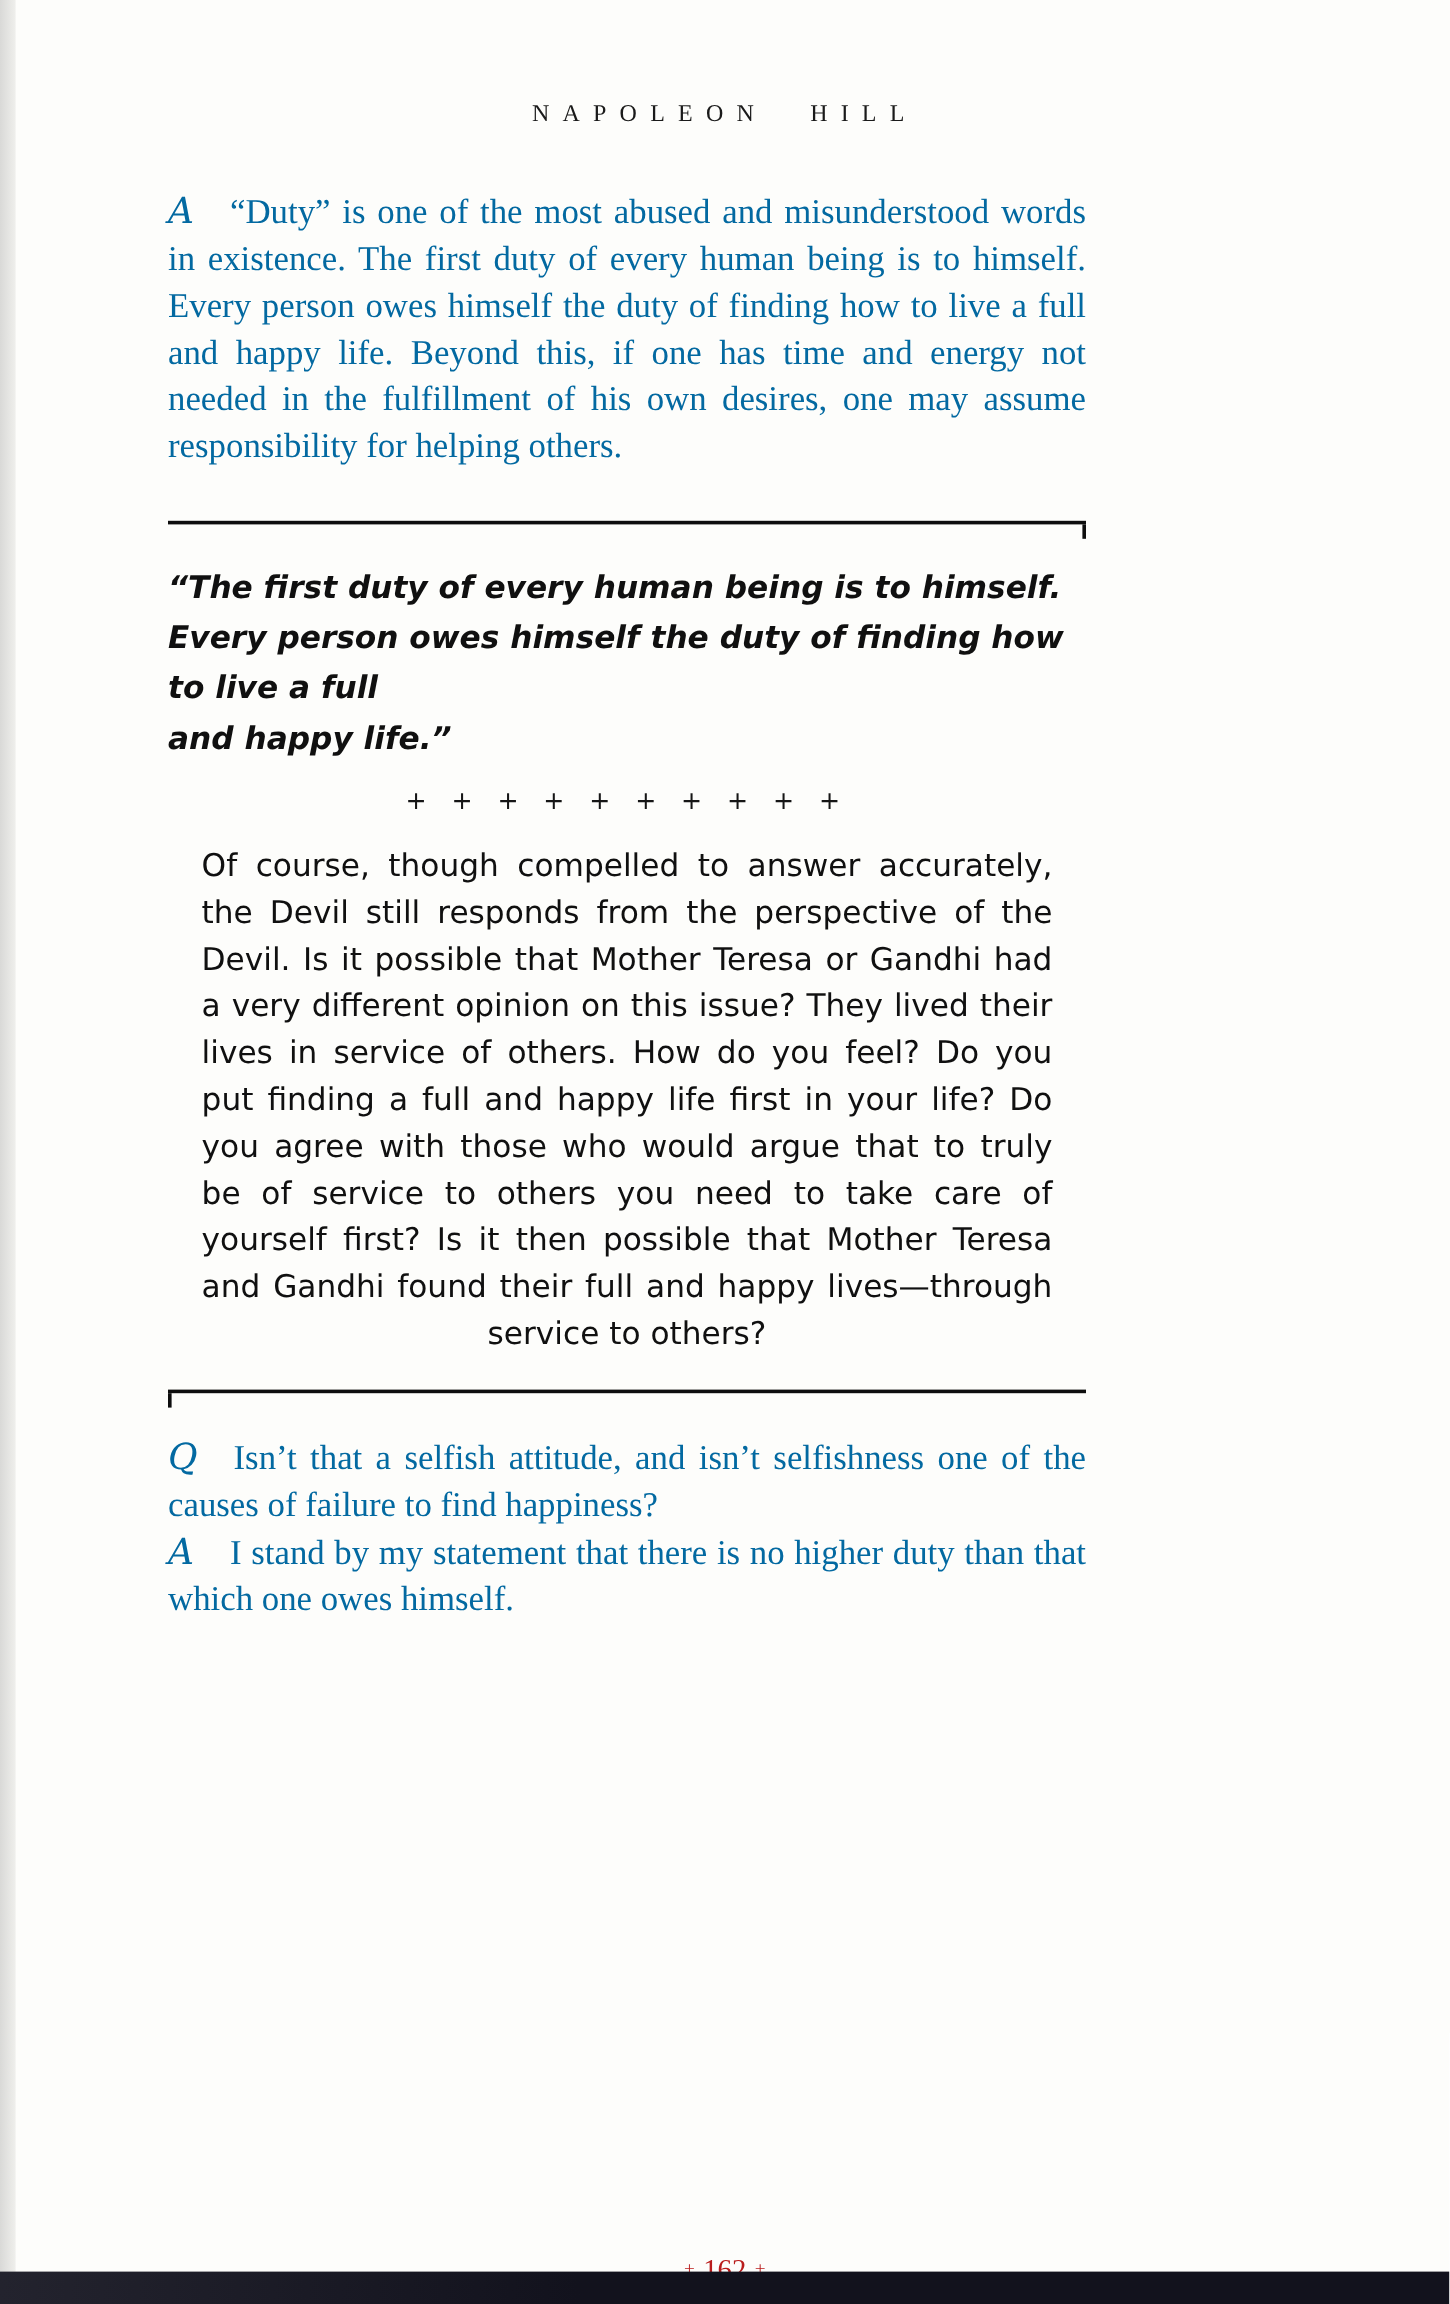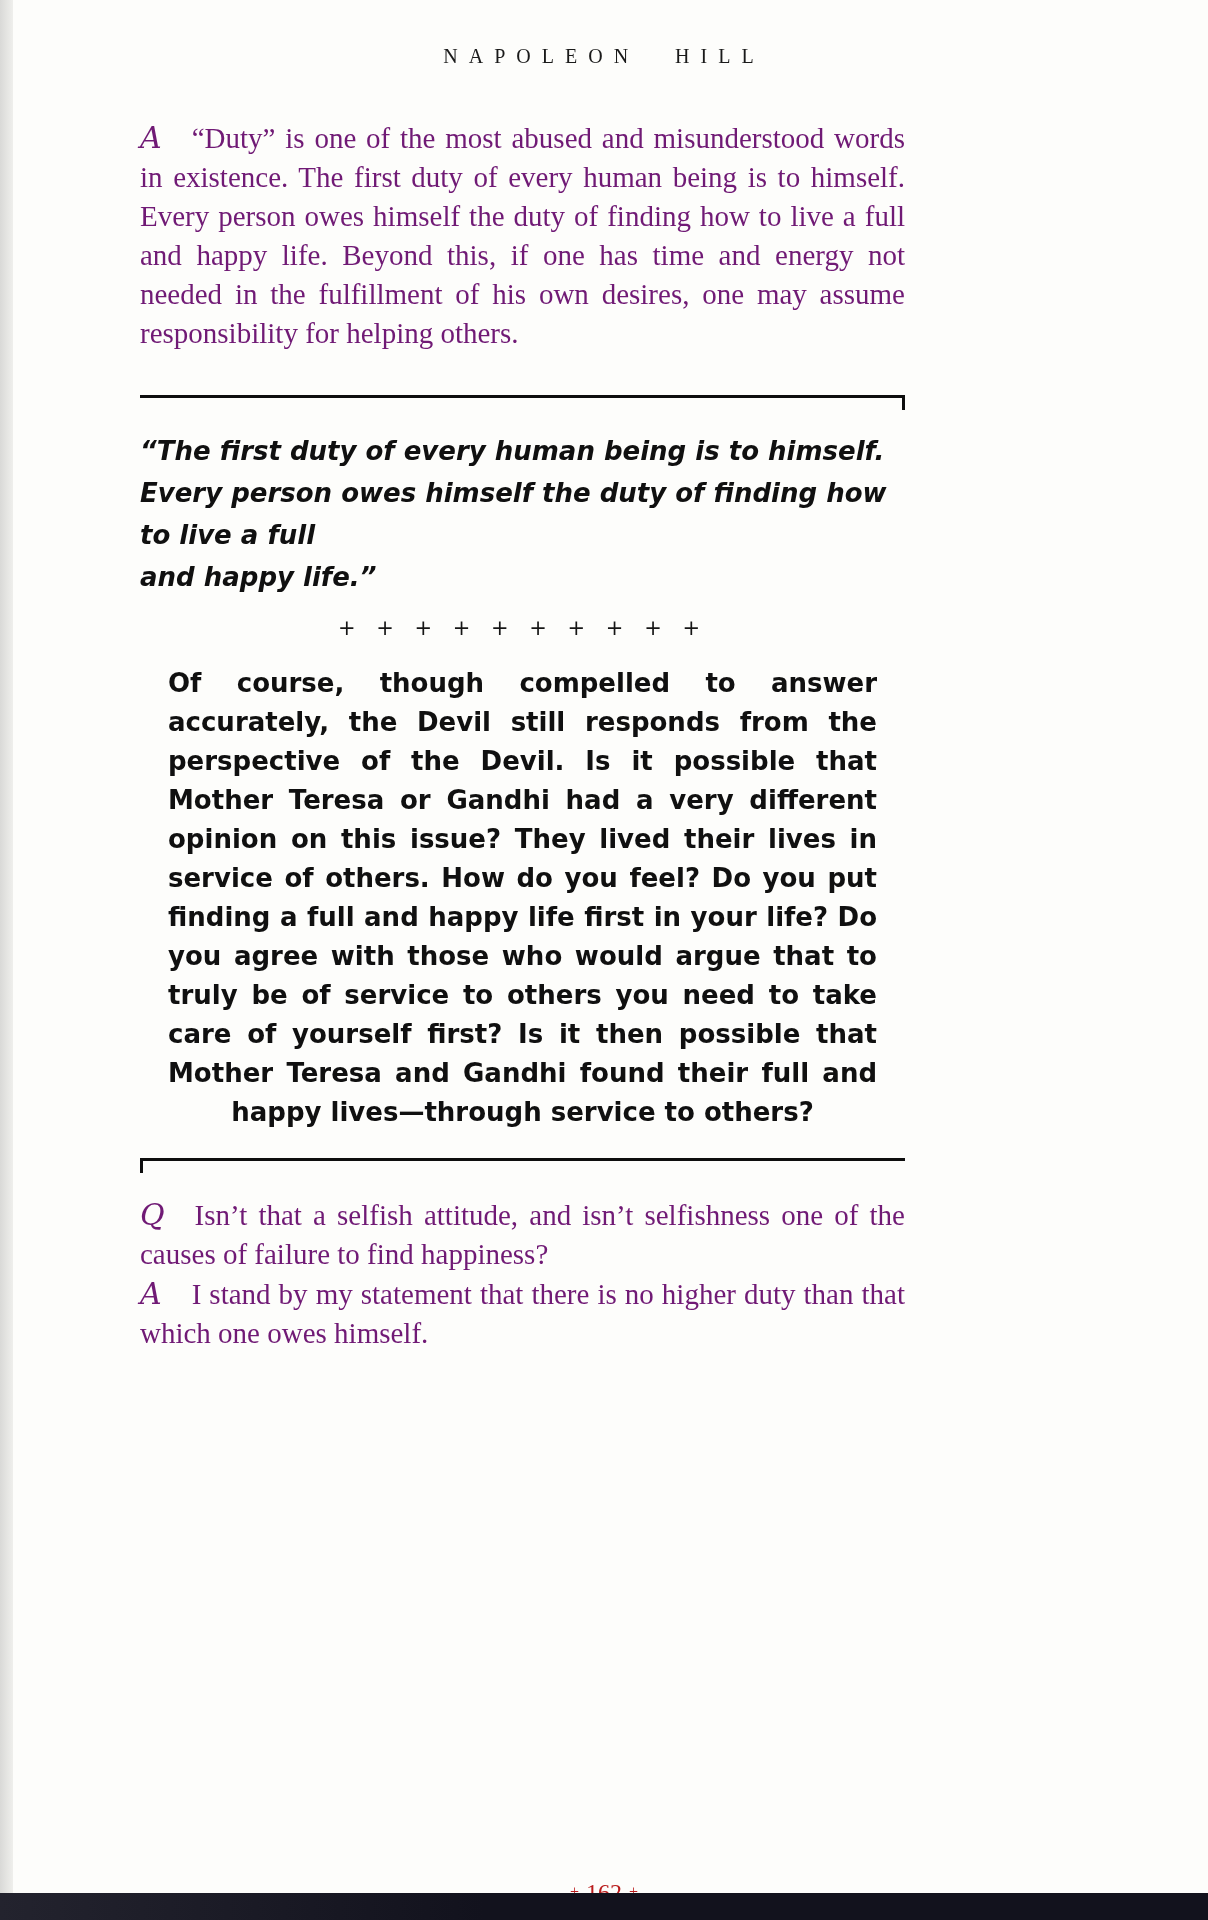--- a/index.html
+++ b/index.html
@@ -23,37 +23,37 @@
     width: 13px; height: 100%;
     background: linear-gradient(to right, #d9d9d7, #efefec);
   }
   .scan-edge-bottom {
     position: absolute;
     left: 0; bottom: 0;
     width: 100%; height: 27px;
     background: linear-gradient(to right, #23232e, #12121d 40%);
   }
   .running-head {
-    padding-top: 45px;
+    padding-top: 84px;
     text-align: center;
     font-size: 20px;
     letter-spacing: 11px;
     word-spacing: 20px;
     color: #1a1a1a;
   }
   .content {
     width: 765px;
     margin-left: 140px;
   }
   .body-para {
     margin: 0;
     font-size: 29px;
     line-height: 39px;
     text-align: justify;
-    color: #701a75;
+    color: #0369a1;
   }
   .qa-label {
     font-family: "DejaVu Serif", serif;
     font-style: italic;
     font-size: 30px;
     margin-right: 30px;
   }
   .answer-1 { margin-top: 50px; }
   .quote-box { margin-top: 42px; }
   .rule {
@@ -90,21 +90,21 @@
     margin-top: 18px;
     text-align: center;
     font-family: "DejaVu Sans", sans-serif;
     font-size: 21px;
     letter-spacing: 7px;
     color: #151515;
   }
   .commentary {
     margin: 24px 28px 0 28px;
     font-family: "DejaVu Sans", sans-serif;
-    font-weight: 700;
+    font-weight: 400;
     font-size: 26px;
     line-height: 39px;
     text-align: justify;
     text-align-last: center;
     color: #101010;
   }
   .question-1 { margin-top: 34px; }
   .answer-2 { }
   .question-2 { margin-top: 44px; text-align-last: justify; }
   .folio {

